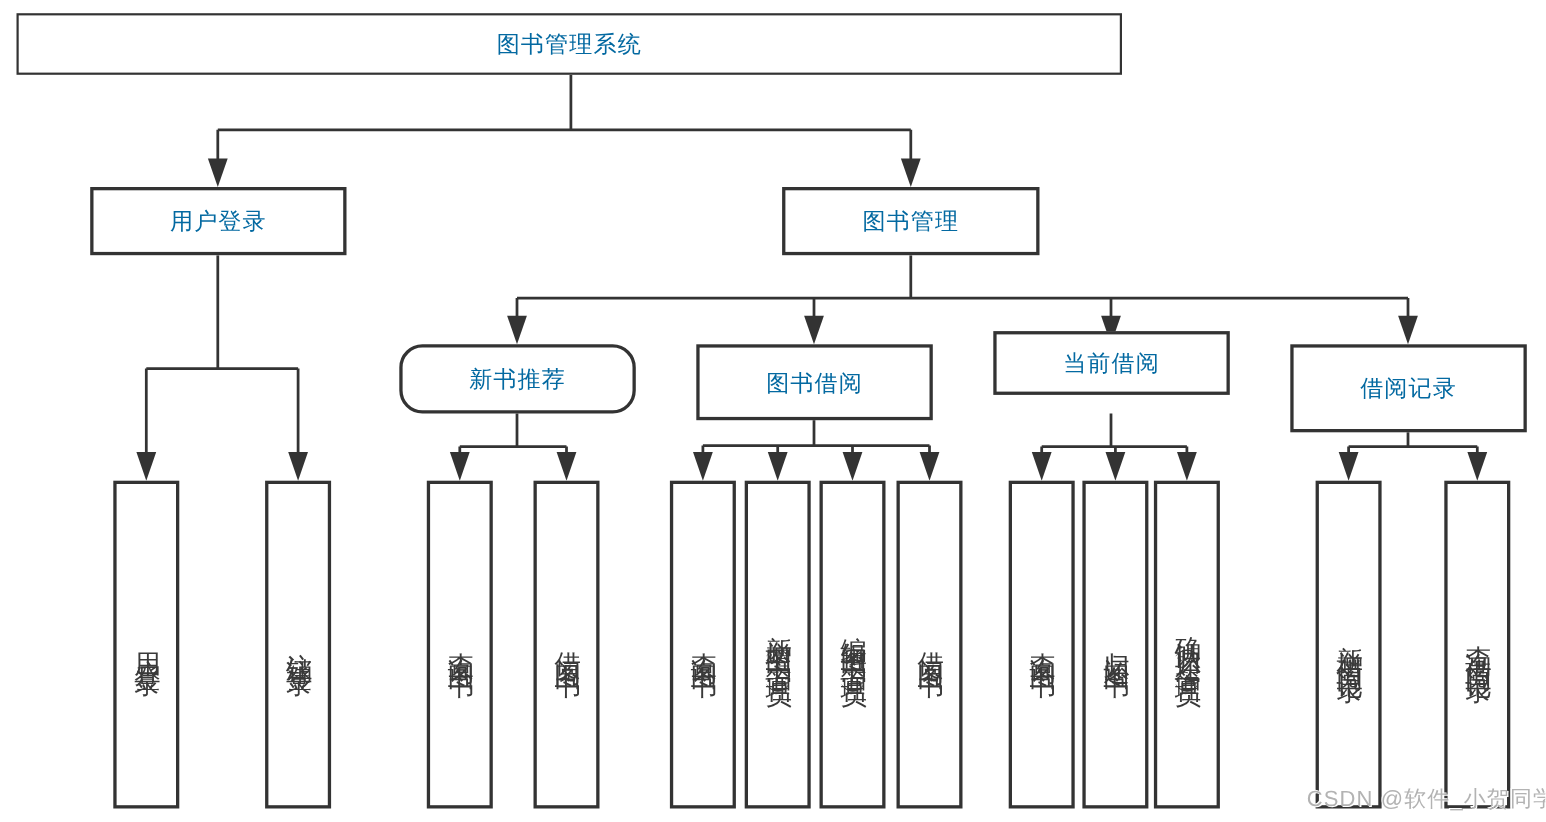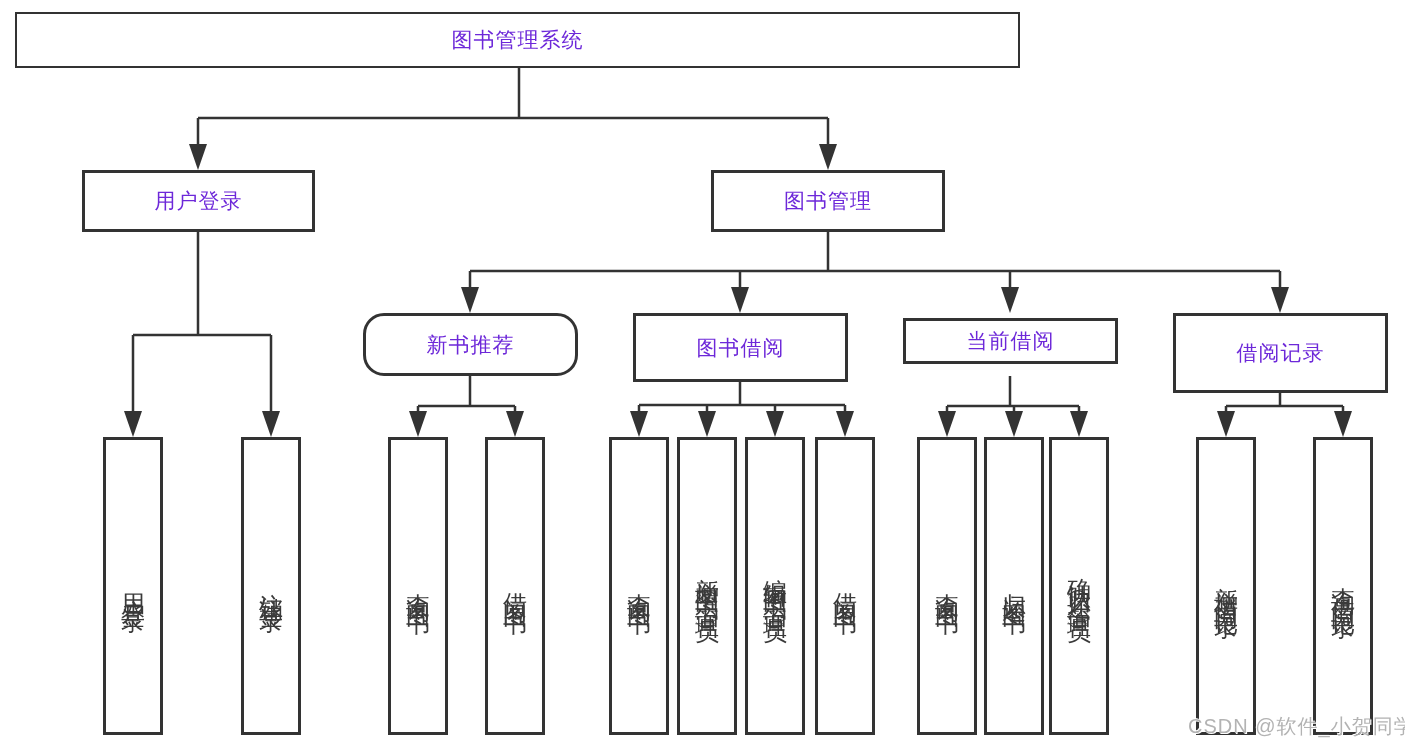--- a/index.html
+++ b/index.html
@@ -19,21 +19,21 @@
   .hnode {
     position: absolute;
     box-sizing: border-box;
     background: #ffffff;
     border: 3px solid #333333;
     display: flex;
     align-items: center;
     justify-content: center;
     font-size: 21px;
     letter-spacing: 1px;
-    color: #6d28d9;
+    color: #0369a1;
   }
   .hnode.root { border-width: 2px; }
   .leaf {
     position: absolute;
     box-sizing: border-box;
     top: 437px;
     width: 60px;
     height: 298px;
     background: #ffffff;
     border: 3px solid #333333;
@@ -108,21 +108,21 @@
   <div class="hnode" style="left:711px; top:170px; width:234px; height:62px;">
     <span>图书管理</span>
   </div>
 
   <div class="hnode" style="left:363px; top:313px; width:215px; height:63px;border-radius:21px;">
     <span>新书推荐</span>
   </div>
   <div class="hnode" style="left:633px; top:313px; width:215px; height:69px;">
     <span>图书借阅</span>
   </div>
-  <div class="hnode" style="left:903px; top:318px; width:215px; height:46px;">
+  <div class="hnode" style="left:903px; top:301px; width:215px; height:58px;">
     <span>当前借阅</span>
   </div>
   <div class="hnode" style="left:1173px; top:313px; width:215px; height:80px;">
     <span>借阅记录</span>
   </div>
 
   <div class="leaf" style="left:103px;">
     <span class="vtext">用户登录</span>
   </div>
   <div class="leaf" style="left:241px;">

